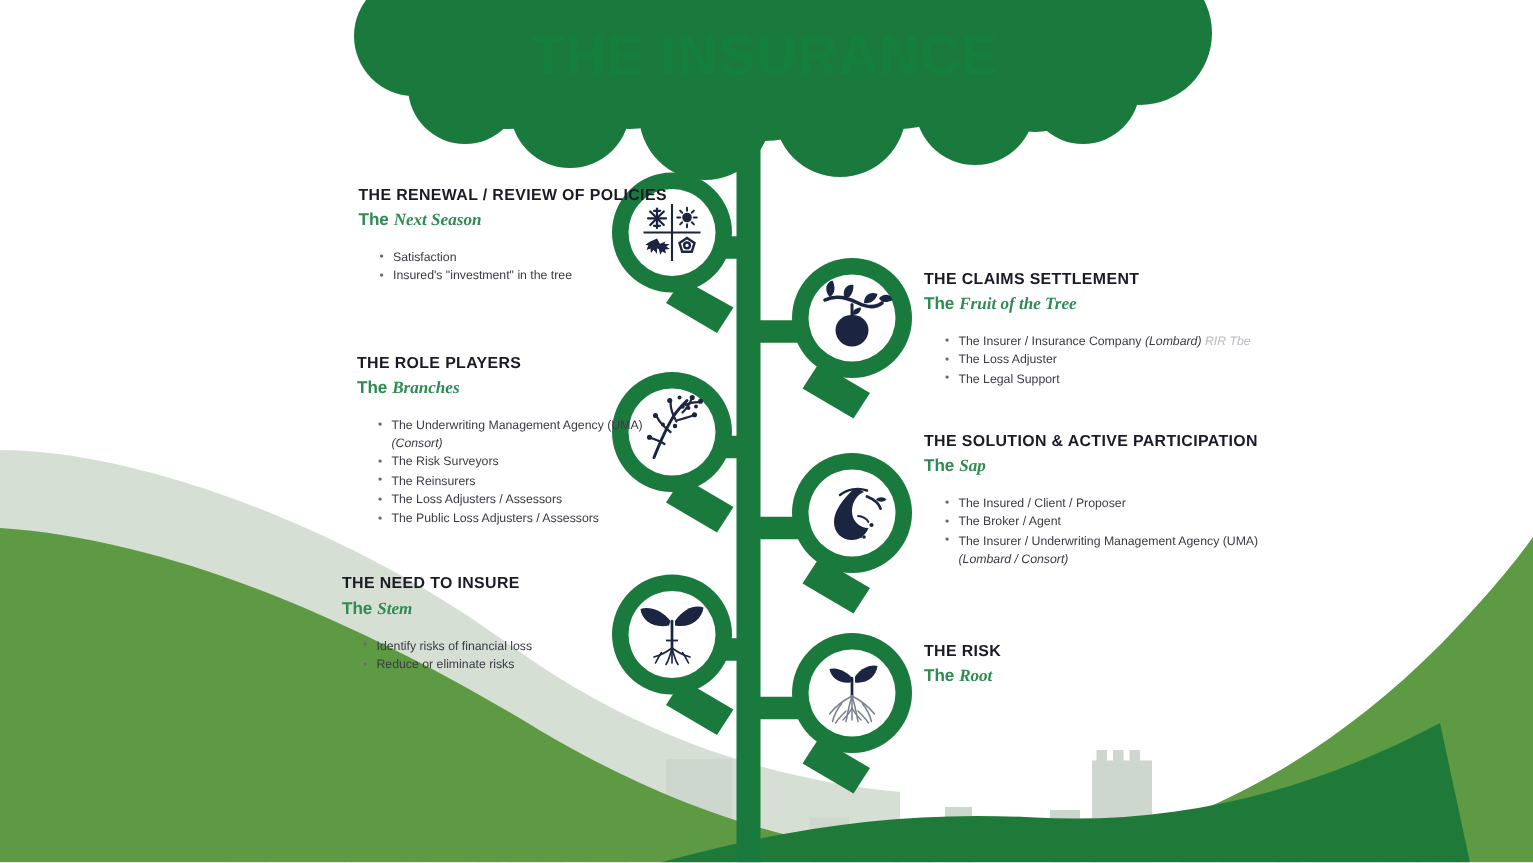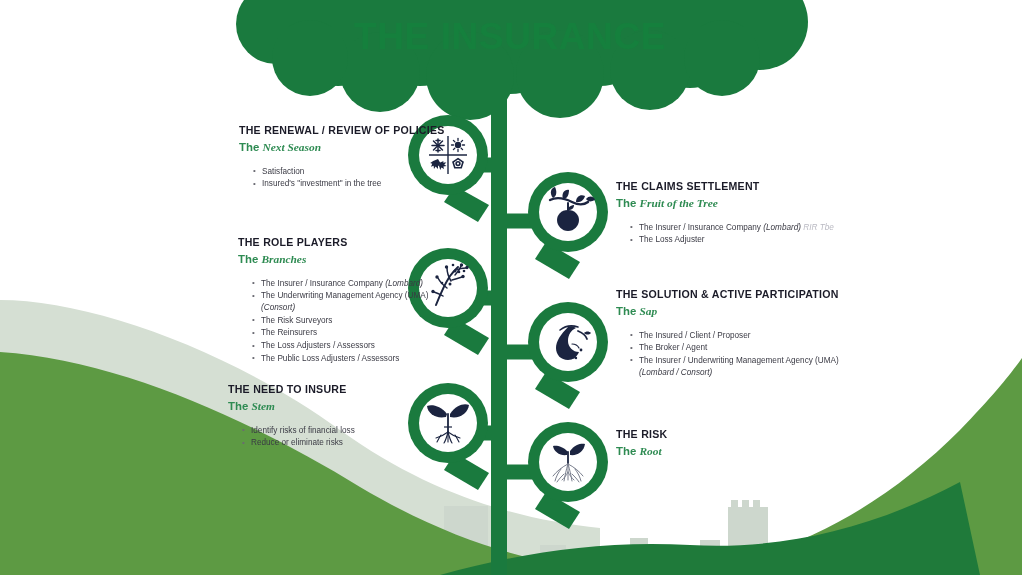--- a/index.html
+++ b/index.html
@@ -359,28 +359,28 @@
       <li><span>Insured's "investment" in the tree</span></li>
     </ul>
   </div>
 
   <div class="block right-col" style="left:616px; top:180px;">
     <div class="hd">THE CLAIMS SETTLEMENT</div>
     <div class="sub"><span>The </span><span class="it">Fruit of the Tree</span></div>
     <ul>
       <li><span>The Insurer / Insurance Company </span><span class="it">(Lombard)</span> <span class="it faded">RIR Tbe</span></li>
       <li><span>The Loss Adjuster</span></li>
+      <li><span>The Legal Support</span></li>
     </ul>
   </div>
 
   <div class="block left-col" style="left:238px; top:236px;">
     <div class="hd">THE ROLE PLAYERS</div>
     <div class="sub"><span>The </span><span class="it">Branches</span></div>
     <ul>
-      <li><span>The Insurer / Insurance Company </span><span class="it">(Lombard)</span></li>
       <li><span>The Underwriting Management Agency (UMA) </span><span class="it">(Consort)</span></li>
       <li><span>The Risk Surveyors</span></li>
       <li><span>The Reinsurers</span></li>
       <li><span>The Loss Adjusters / Assessors</span></li>
       <li><span>The Public Loss Adjusters / Assessors</span></li>
     </ul>
   </div>
 
   <div class="block right-col" style="left:616px; top:288px;">
     <div class="hd">THE SOLUTION &amp; ACTIVE PARTICIPATION</div>

